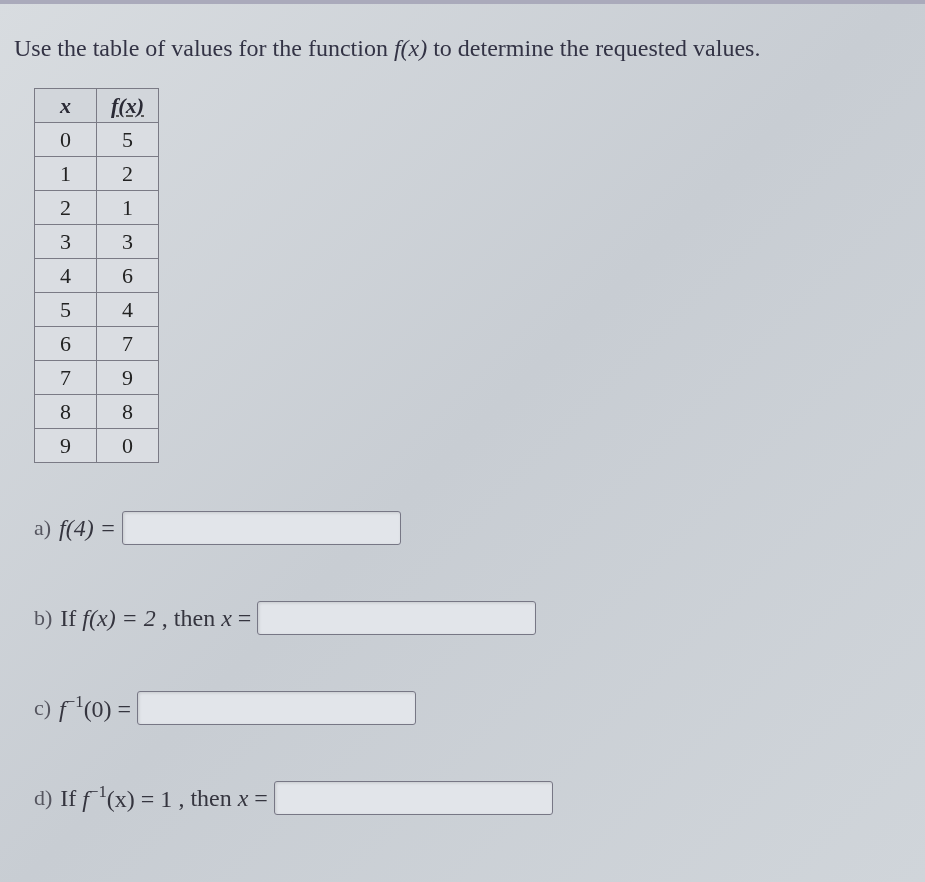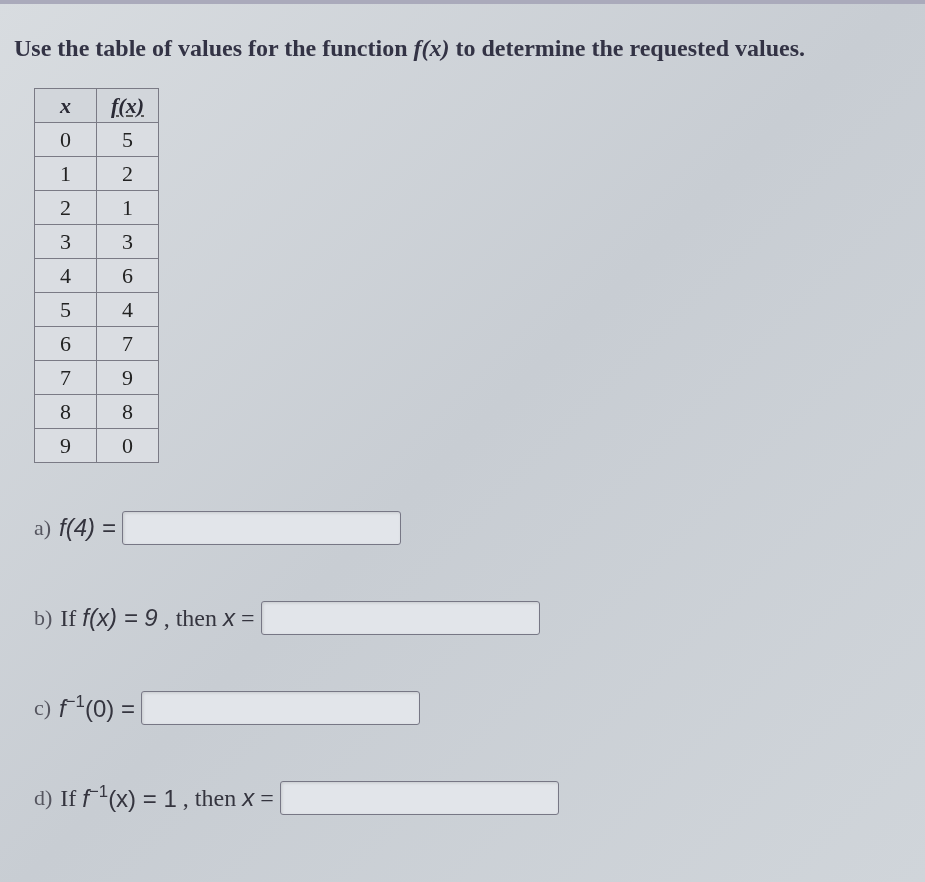--- a/index.html
+++ b/index.html
@@ -15,21 +15,20 @@
       overflow: hidden;
     }
     .page {
       padding: 18px 14px 10px 14px;
     }
     .instruction {
       font-size: 24px;
       color: #333345;
       margin: 10px 0 24px 0;
       line-height: 1.35;
-      font-weight: bold;
     }
     .instruction .math { font-style: italic; font-family: 'Times New Roman', serif; }
     .table {
       border-collapse: collapse;
       margin-left: 20px;
       background: #d7dbe0;
       box-shadow: inset 0 0 0 1px #888;
     }
     .table th, .table td {
       border: 1px solid #7a7a85;
@@ -51,21 +50,21 @@
     .questions { margin: 48px 0 0 20px; }
     .qrow {
       margin: 0 0 56px 0;
       font-size: 24px;
       color: #35353f;
       display: flex;
       align-items: center;
       gap: 6px;
     }
     .qlabel { color: #55555f; margin-right: 2px; font-size: 22px; }
-    .math { font-family: Liberation Sans, sans-serif; }
+    .math { font-family: Liberation Serif, serif; }
     .mi { font-style: italic; }
     .ansbox {
       display: inline-block;
       border: 1.5px solid #777785;
       border-radius: 3px;
       background: #e2e5ea;
       min-width: 130px;
       height: 34px;
       vertical-align: middle;
       box-shadow: inset 1px 1px 3px rgba(0,0,0,.12);
@@ -142,21 +141,21 @@
 
     <div class="qrow">
       <span class="qlabel">a)</span>
       <span class="math mi">f(4) =</span>
       <input class="ansbox" style="">
     </div>
 
     <div class="qrow">
       <span class="qlabel">b)</span>
       <span>If </span>
-      <span class="math mi">f(x) = 9</span>
+      <span class="math mi">f(x) = 2</span>
       <span>, then </span>
       <span class="math mi">x</span>
       <span> =</span>
       <input class="ansbox" style="">
     </div>
 
     <div class="qrow">
       <span class="qlabel">c)</span>
       <span class="math">
         <span class="mi">f</span><span class="sup">−1</span><span>(0) =</span>

